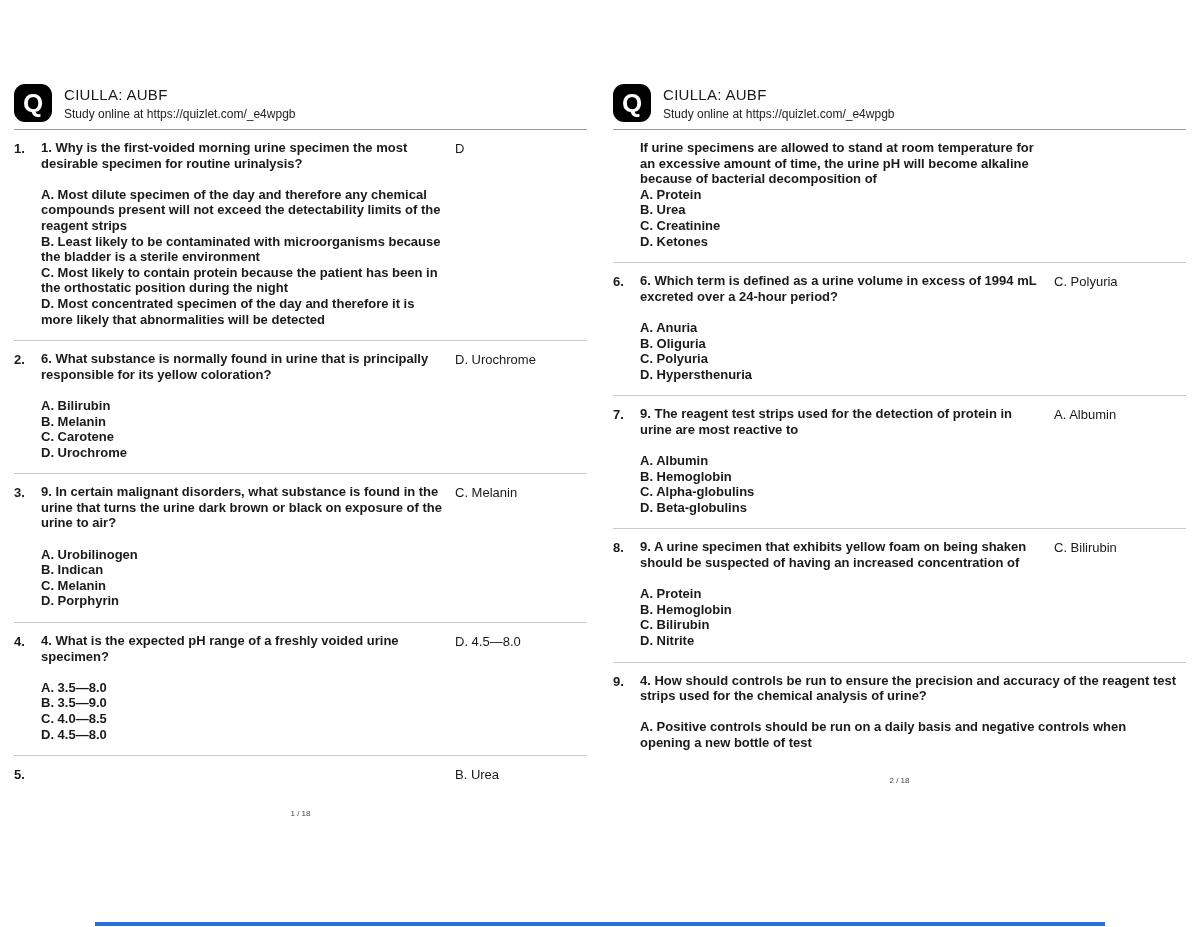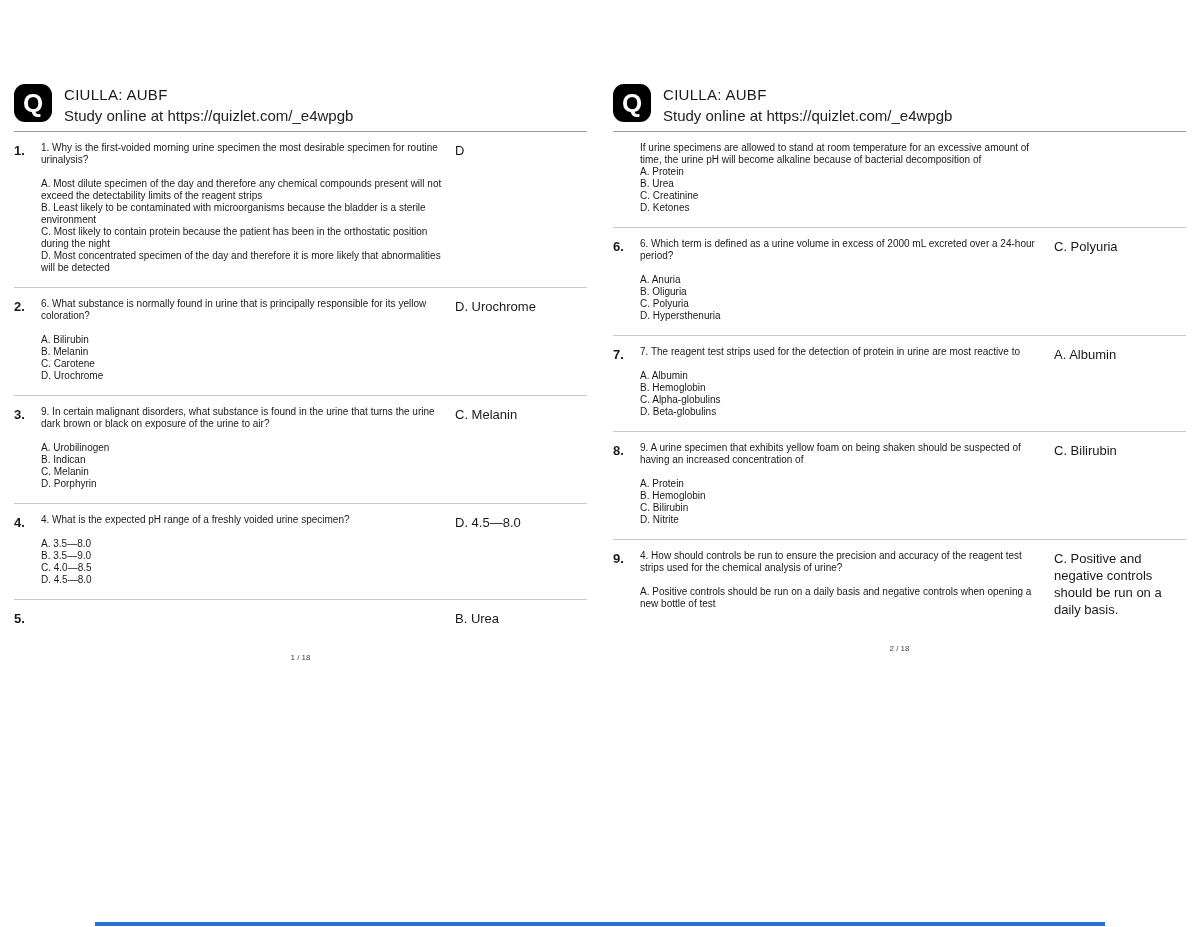--- a/index.html
+++ b/index.html
@@ -28,36 +28,36 @@
   .logo {
     width: 38px; height: 38px;
     background: #000;
     border-radius: 11px;
     color: #fff;
     display: flex; align-items: center; justify-content: center;
     font-weight: bold; font-size: 26px;
     flex: none;
   }
   .ht { font-size: 15px; font-weight: normal; letter-spacing: .3px; padding-top: 2px; }
-  .hs { font-size: 15px; margin-top: 4px; color: #222; }
+  .hs { font-size: 12px; margin-top: 4px; color: #222; }
   .item {
     display: flex;
     border-bottom: 1px solid #c9c9c9;
     padding: 10px 0 13px 0;
   }
   .item.last { border-bottom: none; }
   .num {
     width: 27px; flex: none;
     font-weight: bold; font-size: 13px;
     padding-top: 1px;
   }
   .q {
     flex: 1;
-    font-weight: normal;
-    font-size: 10px;
+    font-weight: bold;
+    font-size: 13px;
     line-height: 1.2;
     white-space: pre-line;
     padding-right: 10px;
   }
   .ans {
     width: 132px; flex: none;
     font-size: 13px;
     line-height: 1.3;
     white-space: pre-line;
     font-weight: normal;
@@ -158,32 +158,32 @@
       <div class="q">If urine specimens are allowed to stand at room temperature for an excessive amount of time, the urine pH will become alkaline because of bacterial decomposition of
 A. Protein
 B. Urea
 C. Creatinine
 D. Ketones</div>
       <div class="ans"></div>
     </div>
 
     <div class="item">
       <div class="num">6.</div>
-      <div class="q">6. Which term is defined as a urine volume in excess of 2000 mL excreted over a 24-hour period?
+      <div class="q">6. Which term is defined as a urine volume in excess of 1994 mL excreted over a 24-hour period?
 
 A. Anuria
 B. Oliguria
 C. Polyuria
 D. Hypersthenuria</div>
       <div class="ans">C. Polyuria</div>
     </div>
 
     <div class="item">
       <div class="num">7.</div>
-      <div class="q">7. The reagent test strips used for the detection of protein in urine are most reactive to
+      <div class="q">9. The reagent test strips used for the detection of protein in urine are most reactive to
 
 A. Albumin
 B. Hemoglobin
 C. Alpha-globulins
 D. Beta-globulins</div>
       <div class="ans">A. Albumin</div>
     </div>
 
     <div class="item">
       <div class="num">8.</div>
@@ -194,21 +194,20 @@
 C. Bilirubin
 D. Nitrite</div>
       <div class="ans">C. Bilirubin</div>
     </div>
 
     <div class="item last">
       <div class="num">9.</div>
       <div class="q">4. How should controls be run to ensure the precision and accuracy of the reagent test strips used for the chemical analysis of urine?
 
 A. Positive controls should be run on a daily basis and negative controls when opening a new bottle of test</div>
-      <div class="ans">C. Positive and negative controls should be run on a daily basis.</div>
     </div>
 
     <div class="footer">2 / 18</div>
   </div>
 
 </div>
 
 <div class="bottom-bar" style="background: rgb(43, 111, 217);"></div>
 
 </body></html>

